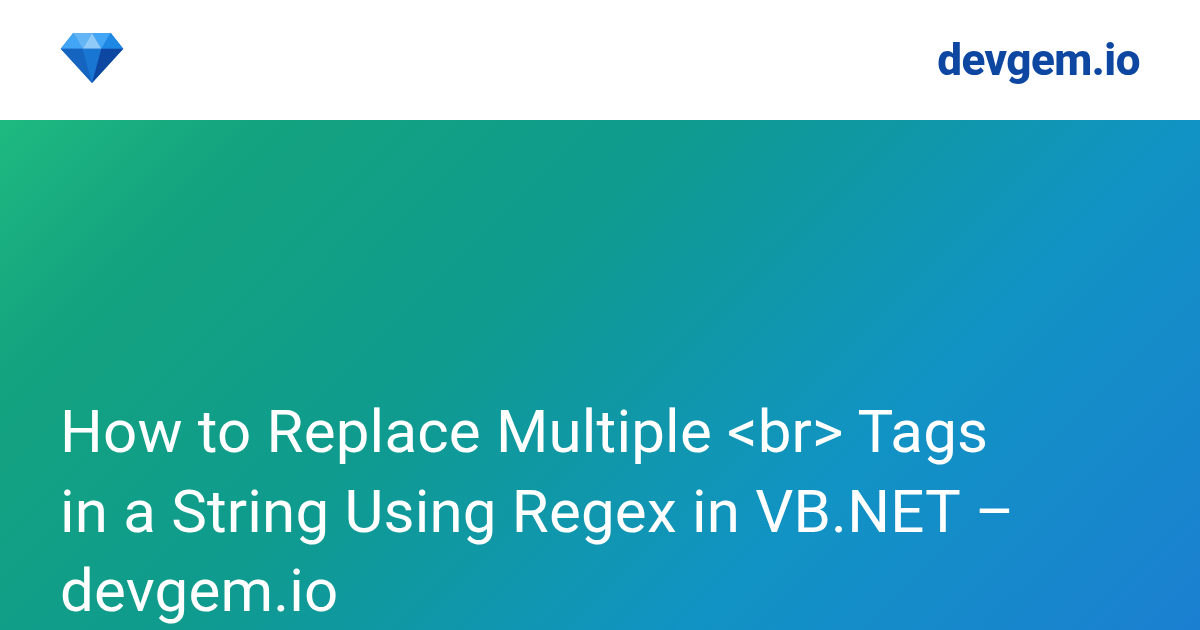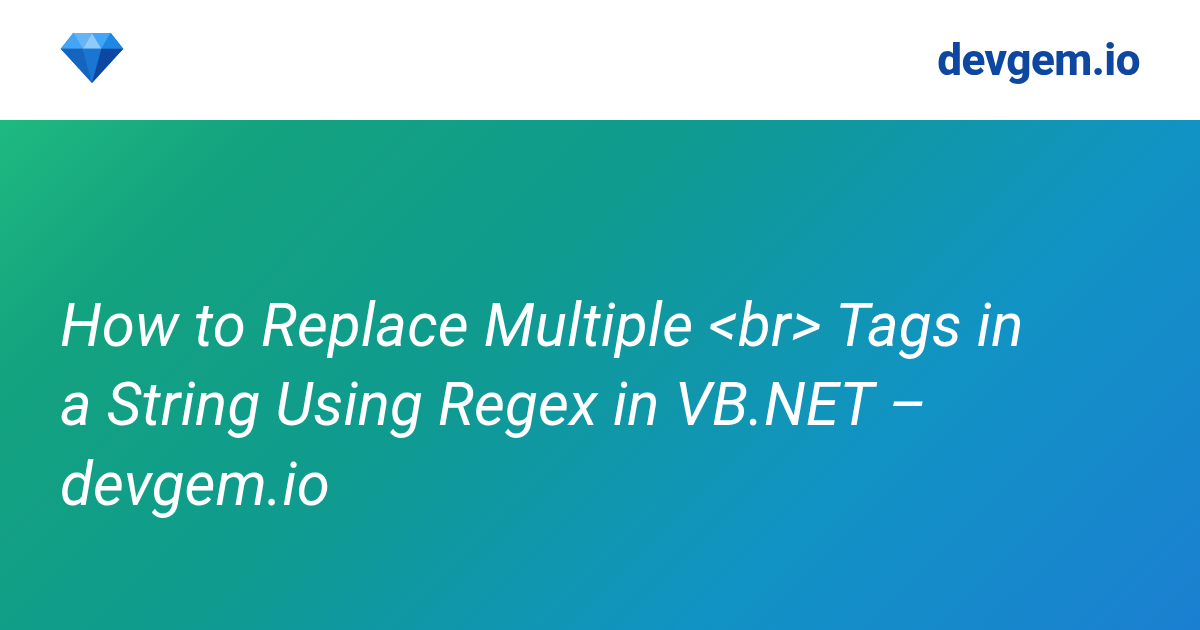--- a/index.html
+++ b/index.html
@@ -2,21 +2,21 @@
 <html><head>
 <meta charset="utf-8">
 <style>
   * { margin: 0; padding: 0; box-sizing: border-box; }
   html, body { width: 1200px; height: 630px; overflow: hidden; font-family: -apple-system, BlinkMacSystemFont, "Segoe UI", Roboto, "Helvetica Neue", Arial, sans-serif; }
   .page { width: 1200px; height: 630px; display: flex; flex-direction: column; background: #fff; }
   .header { height: 120px; display: flex; align-items: center; justify-content: space-between; padding: 0 60px; background: #fff; }
   .logo { display: flex; align-items: center; }
   .logo svg { width: 64px; height: 50px; }
   .brand { font-size: 44px; font-weight: 800; color: #0d47a1; letter-spacing: -0.5px; }
-  .hero { flex: 1; background: linear-gradient(135deg, #1eb980 0%, #14a37f 15%, #0f9b8e 40%, #1193c4 70%, #1b7fd1 100%); display: flex; align-items: center; padding: 60px 84px 0 60px; font-style: italic; }
+  .hero { flex: 1; background: linear-gradient(135deg, #1eb980 0%, #14a37f 15%, #0f9b8e 40%, #1193c4 70%, #1b7fd1 100%); display: flex; align-items: flex-end; padding: 60px 84px 0 60px; }
   .title { color: #ffffff; font-size: 60px; font-weight: 400; line-height: 1.32; letter-spacing: 0.2px; max-width: 980px; }
 </style>
 </head>
 <body>
 
 <div class="page">
   <div class="header">
     <div class="logo">
       <span>
         <svg viewBox="0 0 100 80" xmlns="http://www.w3.org/2000/svg">

